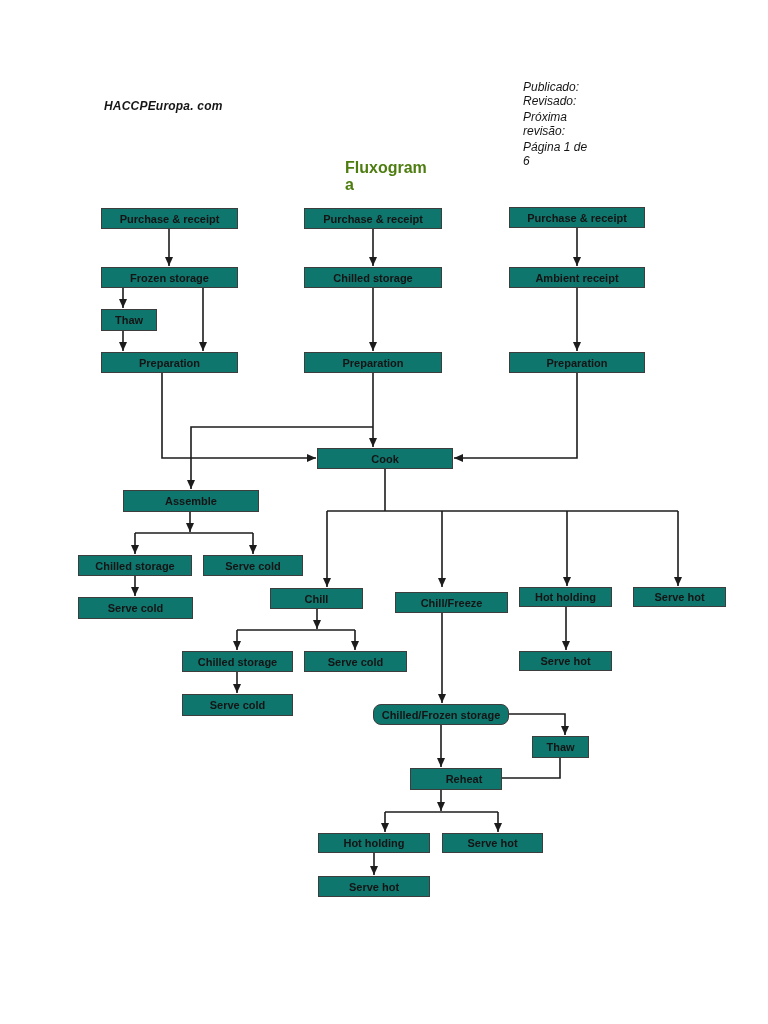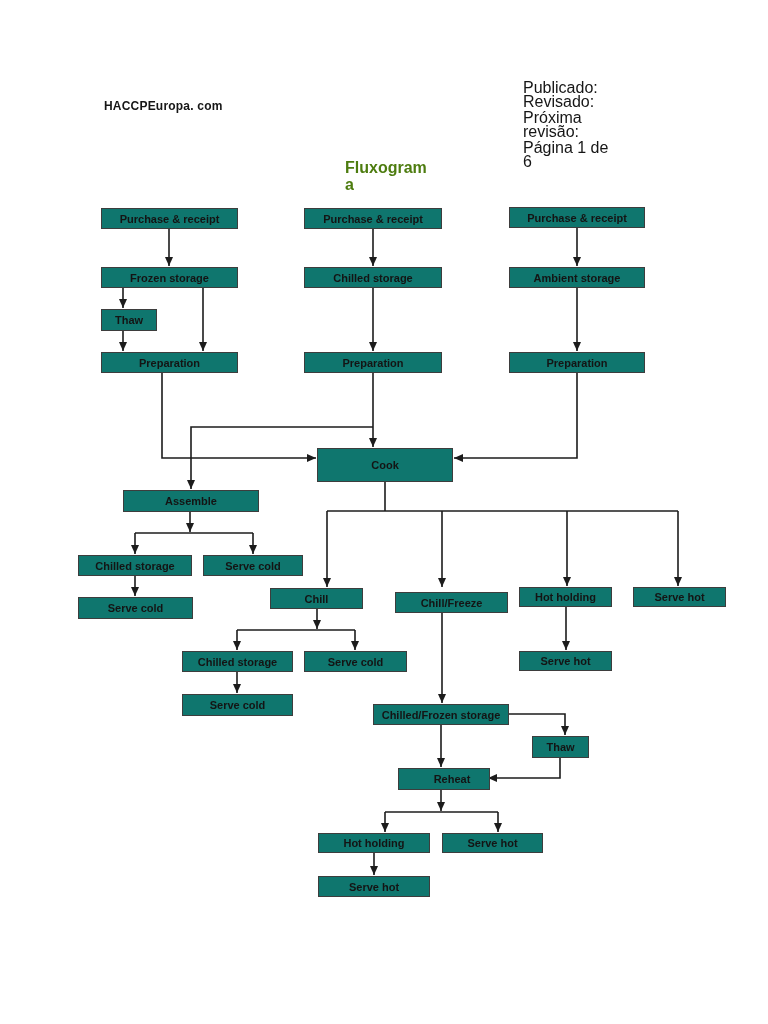--- a/index.html
+++ b/index.html
@@ -3,33 +3,33 @@
 <meta charset="utf-8">
 <style>
   html,body{margin:0;padding:0;background:#ffffff;}
   #page{
     position:relative;width:768px;height:1024px;background:#ffffff;overflow:hidden;
     font-family:"Liberation Sans",sans-serif;color:#111;
   }
   
   .site{
     position:absolute;left:104px;top:99px;
-    font-size:12px;font-weight:bold;color:#161616;letter-spacing:.2px;
+    font-size:12px;font-weight:bold;font-style:italic;color:#161616;letter-spacing:.2px;
   }
   .title{
     position:absolute;left:254px;top:104px;width:260px;text-align:center;
     font-size:19px;line-height:23px;font-weight:bold;color:#0d0d0d;
   }
   .subtitle{
     position:absolute;left:345px;top:159px;
     font-size:16px;line-height:17px;font-weight:bold;color:#4d7c0f;
   }
   .meta{
     position:absolute;left:523px;top:81px;width:96px;
-    font-size:16px;line-height:13.5px;color:#161616;
+    font-size:12px;line-height:13.5px;font-style:italic;color:#161616;
   }
   .meta .meta-line:nth-child(3),
   .meta .meta-line:nth-child(5){margin-top:3px;}
   
   #edges{position:absolute;left:0;top:0;width:768px;height:1024px;}
   #edges .edge{fill:none;stroke:#1c1c1c;stroke-width:1.6;}
   #edges .arrowhead{fill:#1c1c1c;stroke:none;}
   .node{
     position:absolute;box-sizing:border-box;background:#0f766e;
     border:1.5px solid #3d3d3d;
@@ -132,39 +132,39 @@
       <polyline points="566,607 566,650" class="edge"></polyline>
       <polygon points="562,641 570,641 566,650" class="arrowhead"></polygon>
     </svg>
 
   <div id="nodes">
       <div class="node" style="left: 101px; top: 208px; width: 137px; height: 21px;">Purchase &amp; receipt</div>
       <div class="node" style="left: 304px; top: 208px; width: 138px; height: 21px;">Purchase &amp; receipt</div>
       <div class="node" style="left: 509px; top: 207px; width: 136px; height: 21px;">Purchase &amp; receipt</div>
       <div class="node" style="left: 101px; top: 267px; width: 137px; height: 21px;">Frozen storage</div>
       <div class="node" style="left: 304px; top: 267px; width: 138px; height: 21px;">Chilled storage</div>
-      <div class="node" style="left: 509px; top: 267px; width: 136px; height: 21px;">Ambient storage</div>
+      <div class="node" style="left: 509px; top: 267px; width: 136px; height: 21px;">Ambient receipt</div>
       <div class="node" style="left: 101px; top: 309px; width: 56px; height: 22px;">Thaw</div>
       <div class="node" style="left: 101px; top: 352px; width: 137px; height: 21px;">Preparation</div>
       <div class="node" style="left: 304px; top: 352px; width: 138px; height: 21px;">Preparation</div>
       <div class="node" style="left: 509px; top: 352px; width: 136px; height: 21px;">Preparation</div>
-      <div class="node" style="left: 317px; top: 448px; width: 136px; height: 34px;">Cook</div>
+      <div class="node" style="left: 317px; top: 448px; width: 136px; height: 21px;">Cook</div>
       <div class="node" style="left: 123px; top: 490px; width: 136px; height: 22px;">Assemble</div>
       <div class="node" style="left: 78px; top: 555px; width: 114px; height: 21px;">Chilled storage</div>
       <div class="node" style="left: 203px; top: 555px; width: 100px; height: 21px;">Serve cold</div>
       <div class="node" style="left: 78px; top: 597px; width: 115px; height: 22px;">Serve cold</div>
       <div class="node" style="left: 270px; top: 588px; width: 93px; height: 21px;">Chill</div>
       <div class="node" style="left: 395px; top: 592px; width: 113px; height: 21px;">Chill/Freeze</div>
       <div class="node" style="left: 519px; top: 587px; width: 93px; height: 20px;">Hot holding</div>
       <div class="node" style="left: 633px; top: 587px; width: 93px; height: 20px;">Serve hot</div>
       <div class="node" style="left: 182px; top: 651px; width: 111px; height: 21px;">Chilled storage</div>
       <div class="node" style="left: 304px; top: 651px; width: 103px; height: 21px;">Serve cold</div>
       <div class="node" style="left: 519px; top: 651px; width: 93px; height: 20px;">Serve hot</div>
       <div class="node" style="left: 182px; top: 694px; width: 111px; height: 22px;">Serve cold</div>
-      <div class="node" style="left: 373px; top: 704px; width: 136px; height: 21px;">Chilled/Frozen storage</div>
+      <div class="node" style="left: 373px; top: 704px; width: 136px; height: 21px; border-radius: 8px;">Chilled/Frozen storage</div>
       <div class="node" style="left: 532px; top: 736px; width: 57px; height: 22px;">Thaw</div>
-      <div class="node" style="left: 398px; top: 768px; width: 92px; height: 22px; padding-left: 16px;">Reheat</div>
+      <div class="node" style="left: 410px; top: 768px; width: 92px; height: 22px; padding-left: 16px;">Reheat</div>
       <div class="node" style="left: 318px; top: 833px; width: 112px; height: 20px;">Hot holding</div>
       <div class="node" style="left: 442px; top: 833px; width: 101px; height: 20px;">Serve hot</div>
       <div class="node" style="left: 318px; top: 876px; width: 112px; height: 21px;">Serve hot</div>
     </div>
 
 </div>
 
 </body></html>

